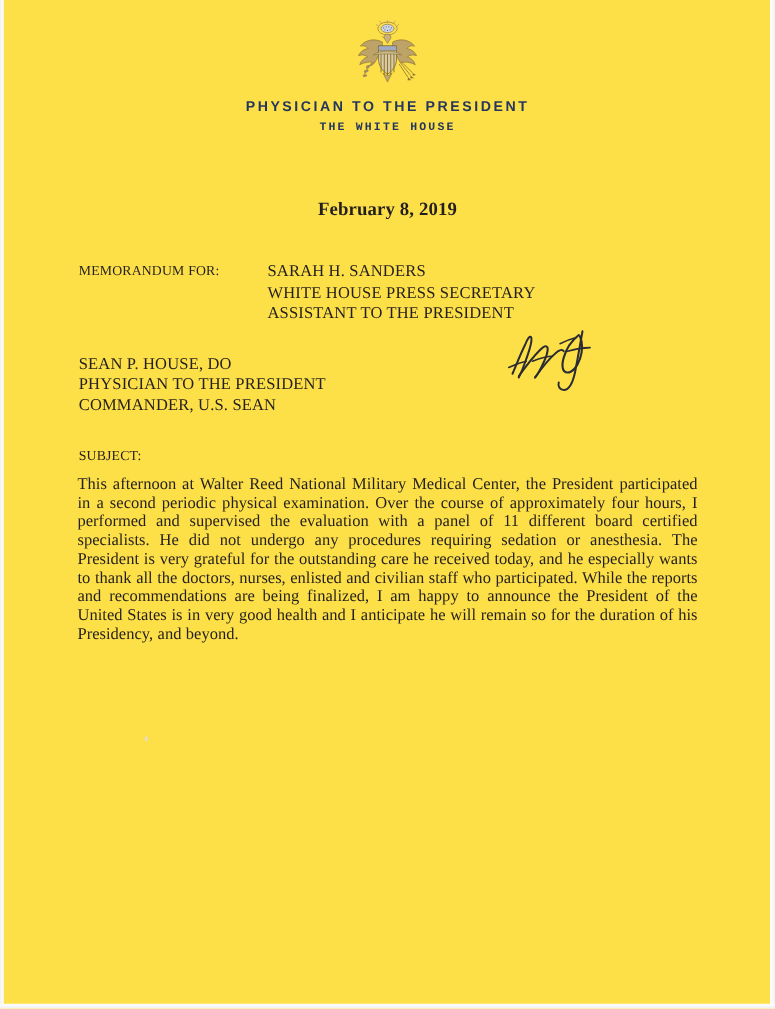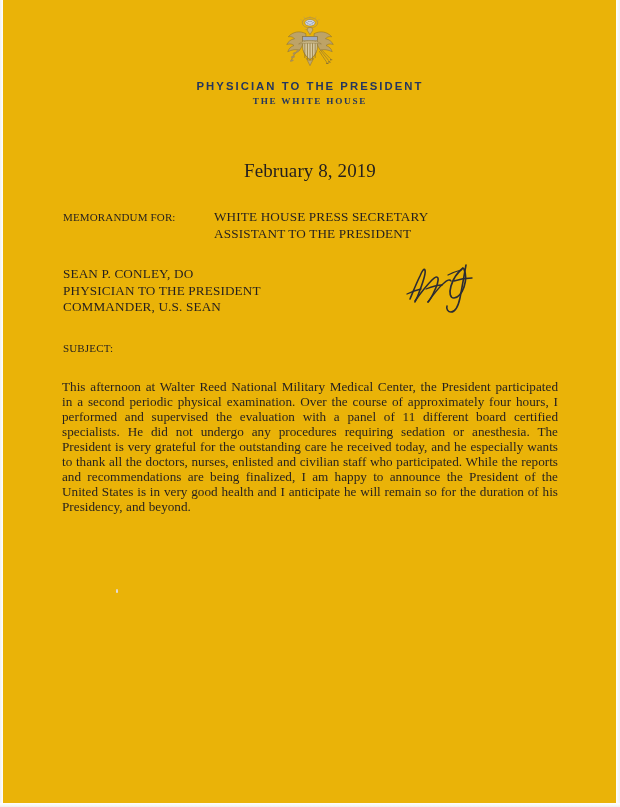--- a/index.html
+++ b/index.html
@@ -4,21 +4,21 @@
 <style>
   html, body {
     margin: 0;
     padding: 0;
     background: #ffffff;
   }
   .page {
     position: relative;
     width: 620px;
     height: 807px;
-    background: #eab308;
+    background: #fde047;
     overflow: hidden;
     font-family: "Liberation Serif", "DejaVu Serif", serif;
     color: #241f1f;
   }
   
   .scan-edge-left {
     position: absolute;
     left: 0; top: 0;
     width: 3px; height: 807px;
     background: linear-gradient(to right, #f2f2f2, #ffffff);
@@ -55,36 +55,37 @@
     font-weight: bold;
     letter-spacing: 2.05px;
     color: #24365e;
   }
   .letterhead-sub {
     position: absolute;
     top: 96px;
     left: 0;
     width: 620px;
     text-align: center;
-    font-family: Liberation Serif, serif;
+    font-family: Liberation Mono, monospace;
     font-size: 9.2px;
     font-weight: bold;
     letter-spacing: 1.75px;
     color: #24365e;
   }
 
   
   .date-line {
     position: absolute;
     top: 160px;
     left: 0;
     width: 620px;
     text-align: center;
-    font-size: 19px;
+    font-size: 15px;
     letter-spacing: 0.1px;
+    font-weight: bold;
   }
 
   
   .memo-block {
     position: absolute;
     left: 63px;
     top: 209px;
     width: 500px;
   }
   .memo-row {
@@ -220,28 +221,29 @@
   <div class="letterhead-title">PHYSICIAN TO THE PRESIDENT</div>
   <div class="letterhead-sub">THE WHITE HOUSE</div>
 
   <div class="date-line">February 8, 2019</div>
 
   <div class="memo-block">
 
     <div class="memo-row row-to">
       <div class="memo-label">MEMORANDUM FOR:</div>
       <div class="memo-value">
+        <div>SARAH H. SANDERS</div>
         <div>WHITE HOUSE PRESS SECRETARY</div>
         <div>ASSISTANT TO THE PRESIDENT</div>
       </div>
     </div>
 
     <div class="memo-row row-from">
       <div class="memo-value">
-        <div>SEAN P. CONLEY, DO</div>
+        <div>SEAN P. HOUSE, DO</div>
         <div>PHYSICIAN TO THE PRESIDENT</div>
         <div>COMMANDER, U.S. SEAN</div>
       </div>
     </div>
 
     <div class="memo-row row-subject">
       <div class="memo-label">SUBJECT:</div>
     </div>
 
   </div>

